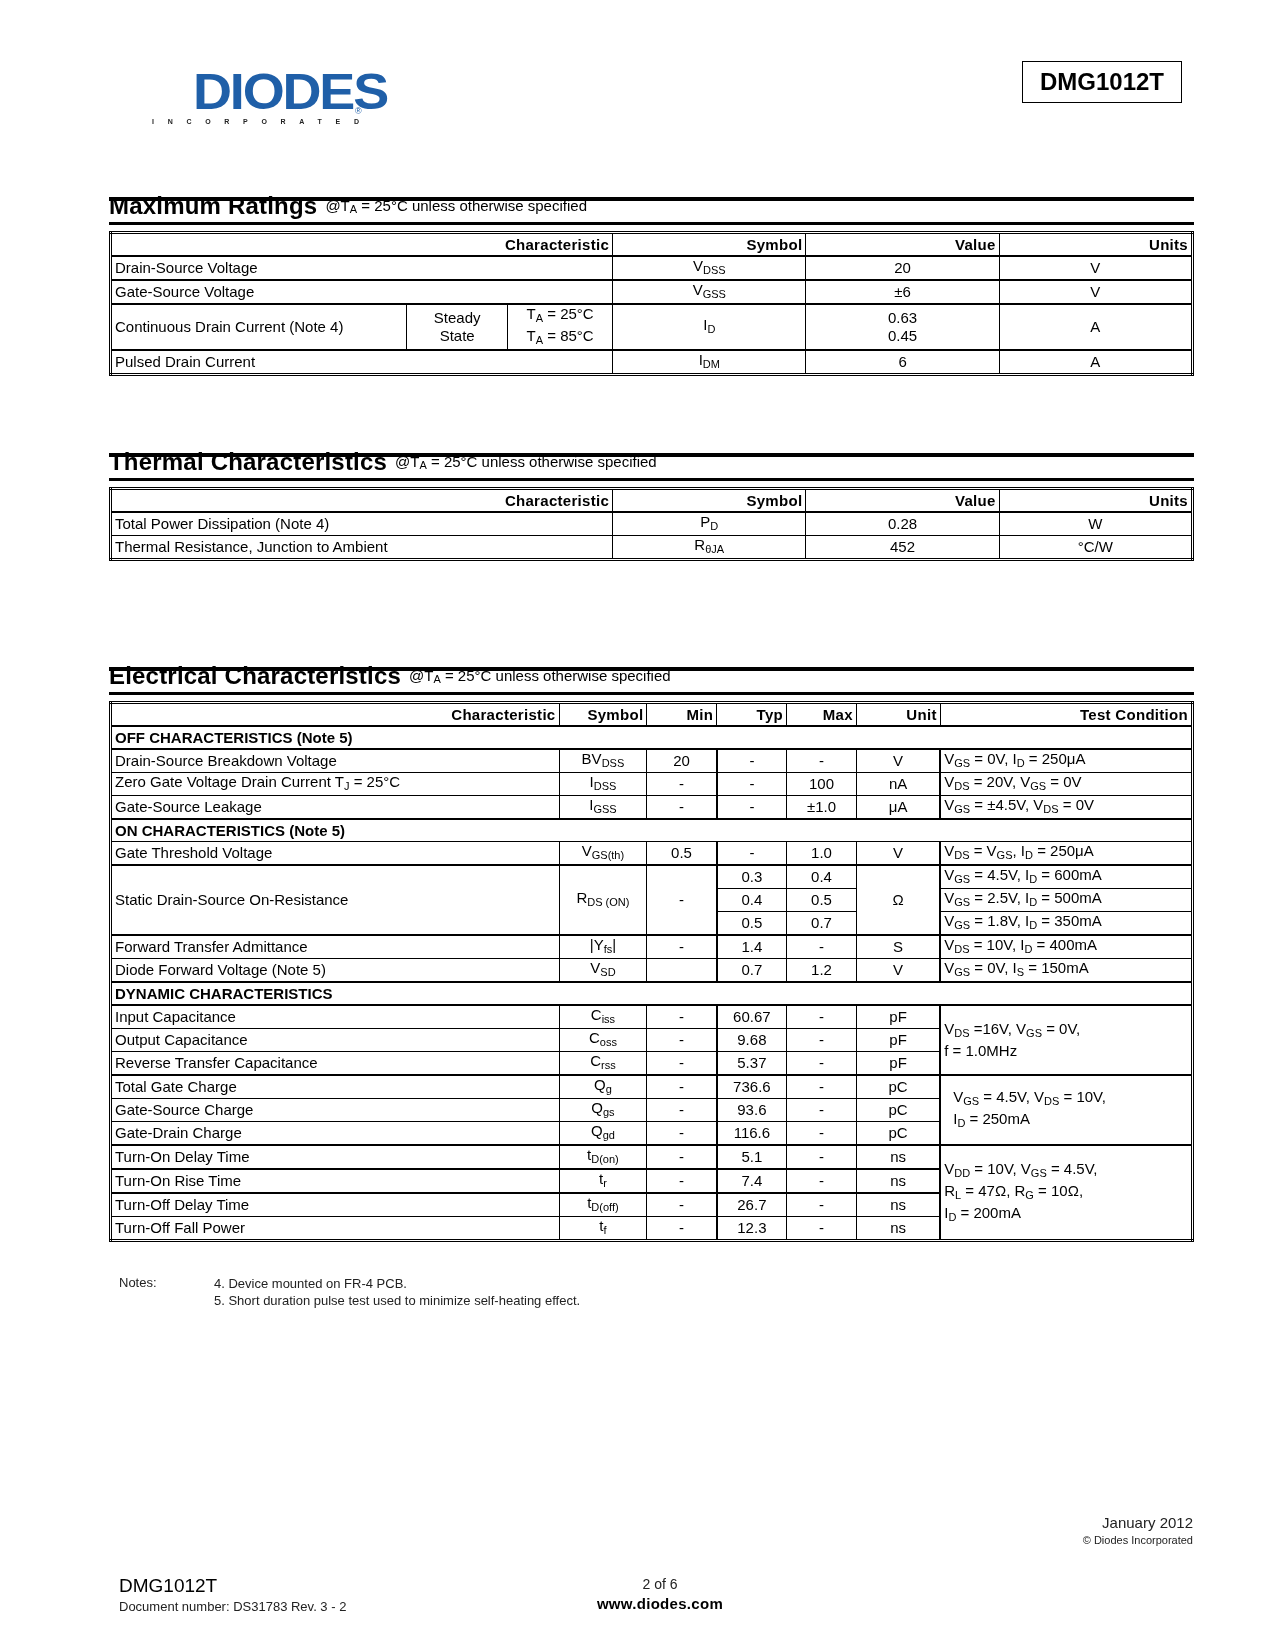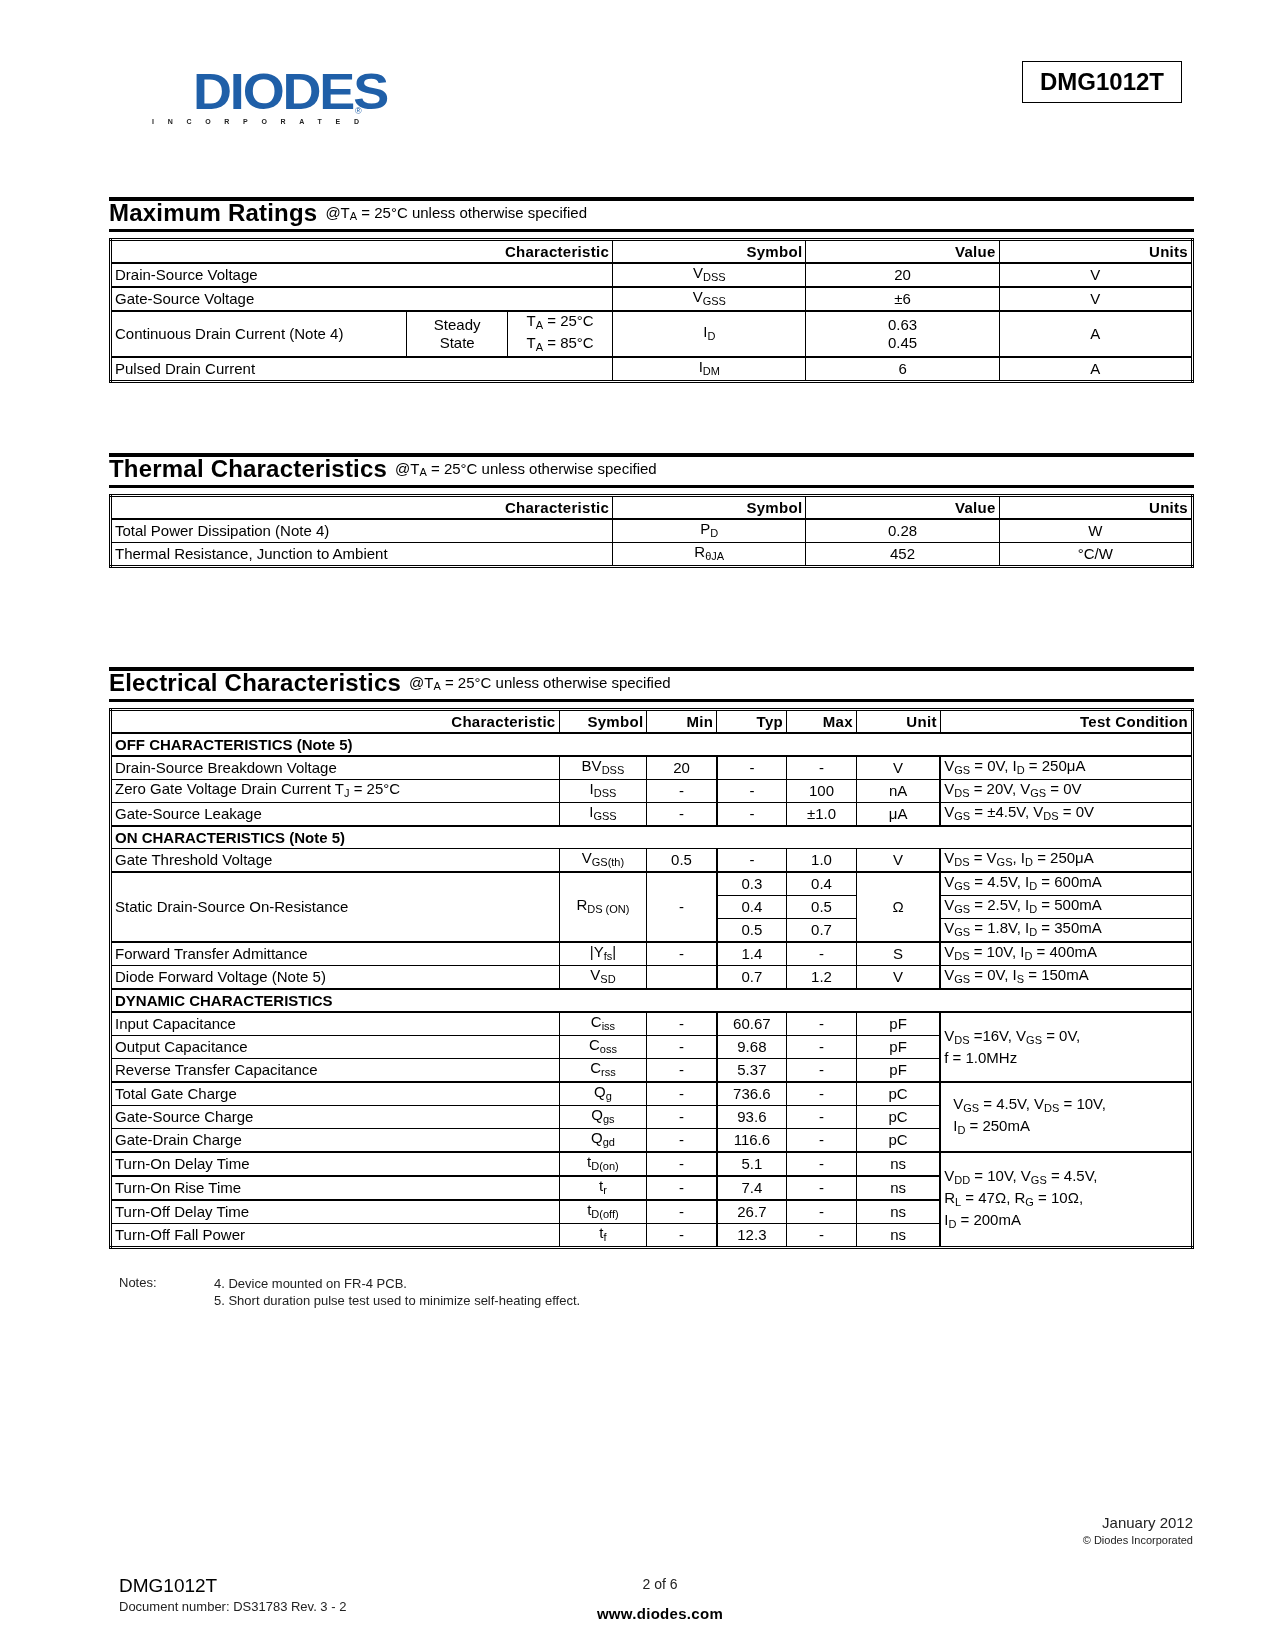--- a/index.html
+++ b/index.html
@@ -7,21 +7,21 @@
 
   .logo { position: absolute; left: 150px; top: 70px; text-align: right; }
   .logo-word { font-family: "Liberation Sans", sans-serif; font-weight: 900; font-size: 50px; letter-spacing: -2px; color: #1f5fa8; line-height: 44px; transform: scaleX(1.08); transform-origin: left; display: inline-block; }
   .logo-reg { position: absolute; left: 205px; top: 36px; font-size: 9px; color: #1f5fa8; }
   .logo-sub { font-size: 7px; font-weight: bold; letter-spacing: 13.7px; color: #222; margin-top: 4px; margin-left: 2px; }
 
   .part-box { position: absolute; left: 1022px; top: 61px; width: 160px; height: 42px; border: 1.5px solid #000; box-sizing: border-box; font-weight: bold; font-size: 24px; text-align: center; line-height: 40px; }
 
   .section { position: absolute; left: 109px; width: 1085px; }
   .sec-rule-top { height: 4px; background: #000; }
-  .sec-title { height: 28px; display: flex; align-items: flex-end; padding-bottom: 3px; box-sizing: border-box; }
+  .sec-title { height: 21px; display: flex; align-items: flex-end; padding-bottom: 3px; box-sizing: border-box; }
   .sec-title .big { font-weight: bold; font-size: 24px; letter-spacing: 0.2px; line-height: 26px; }
   .sec-title .cond { font-size: 15px; margin-left: 8px; line-height: 20px; }
   .sec-title .cond sub { font-size: 11px; vertical-align: -2px; }
   .sec-rule-bot { height: 3px; background: #000; margin-bottom: 6px; }
 
   table.dt { border-collapse: collapse; width: 1085px; border: 3px double #000; font-size: 15px; }
   table.dt td, table.dt th { border: 1px solid #000; padding: 0 3px; height: 21px; line-height: 18px; }
   table.dt th { font-weight: bold; text-align: right; font-size: 15px; letter-spacing: 0.3px; }
   table.dt td.c { text-align: center; }
   table.dt td.l { text-align: left; }
@@ -34,21 +34,21 @@
 
   .notes { position: absolute; left: 119px; top: 1275px; font-size: 13px; color: #222; }
   .notes .lab { position: absolute; left: 0; top: 0; }
   .notes .items { position: absolute; left: 95px; top: 0; white-space: nowrap; line-height: 17px; }
 
   .footer-left { position: absolute; left: 119px; top: 1575px; }
   .footer-left .pn { font-size: 19px; line-height: 22px; }
   .footer-left .doc { font-size: 13px; color: #222; margin-top: 2px; }
   .footer-mid { position: absolute; left: 540px; width: 240px; top: 1576px; text-align: center; }
   .footer-mid .pg { font-size: 14px; color: #222; }
-  .footer-mid .url { font-size: 15px; font-weight: bold; margin-top: 13px; letter-spacing: 0.3px; }
+  .footer-mid .url { font-size: 15px; font-weight: bold; margin-top: 3px; letter-spacing: 0.3px; }
   .footer-right { position: absolute; right: 82px; top: 1514px; text-align: right; }
   .footer-right .date { font-size: 15px; color: #222; }
   .footer-right .copy { font-size: 11px; color: #222; margin-top: 3px; }
 </style>
 </head>
 <body>
 
 <div class="logo">
   <div class="logo-word">DIODES</div>
   <span class="logo-reg">®</span>

